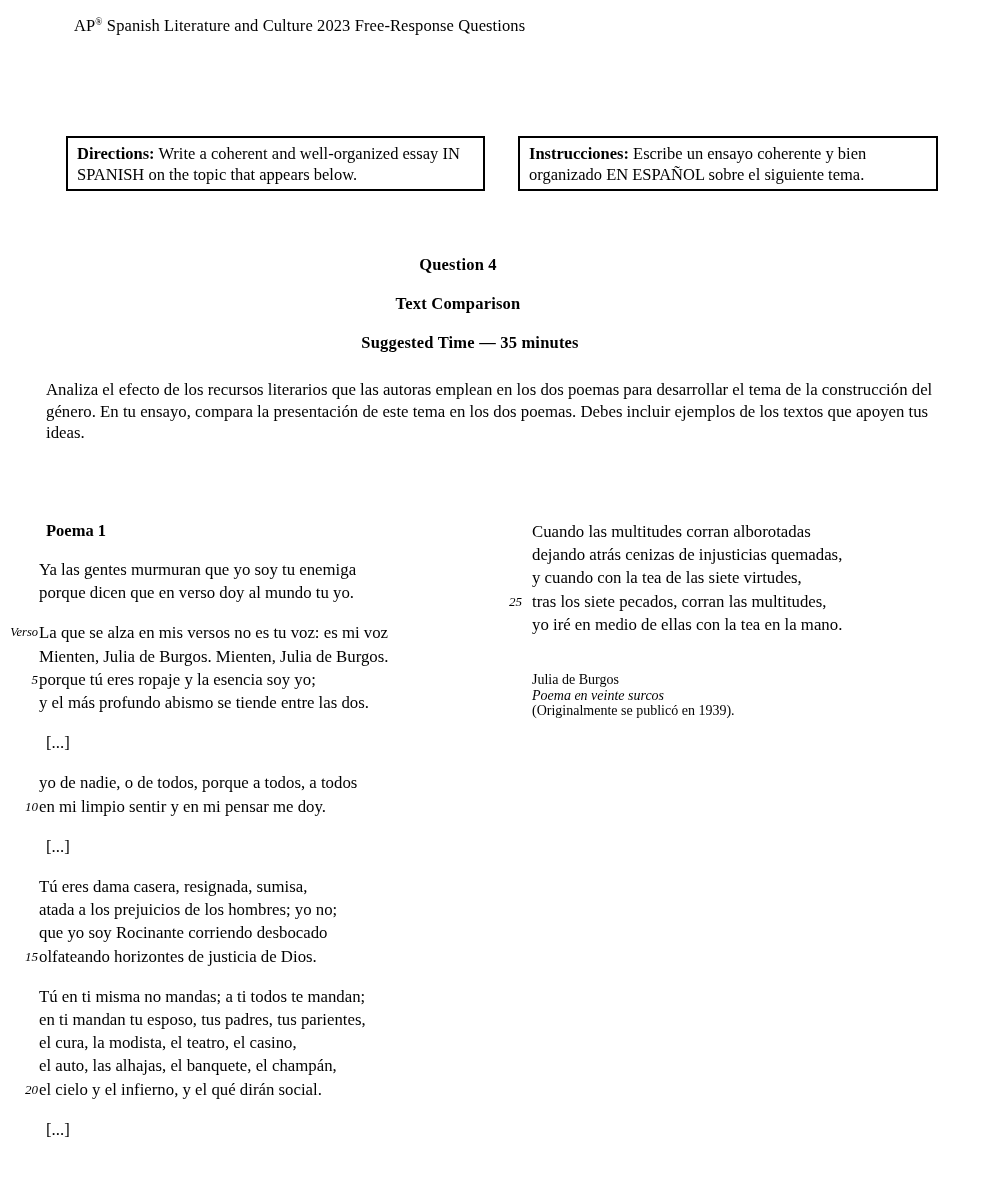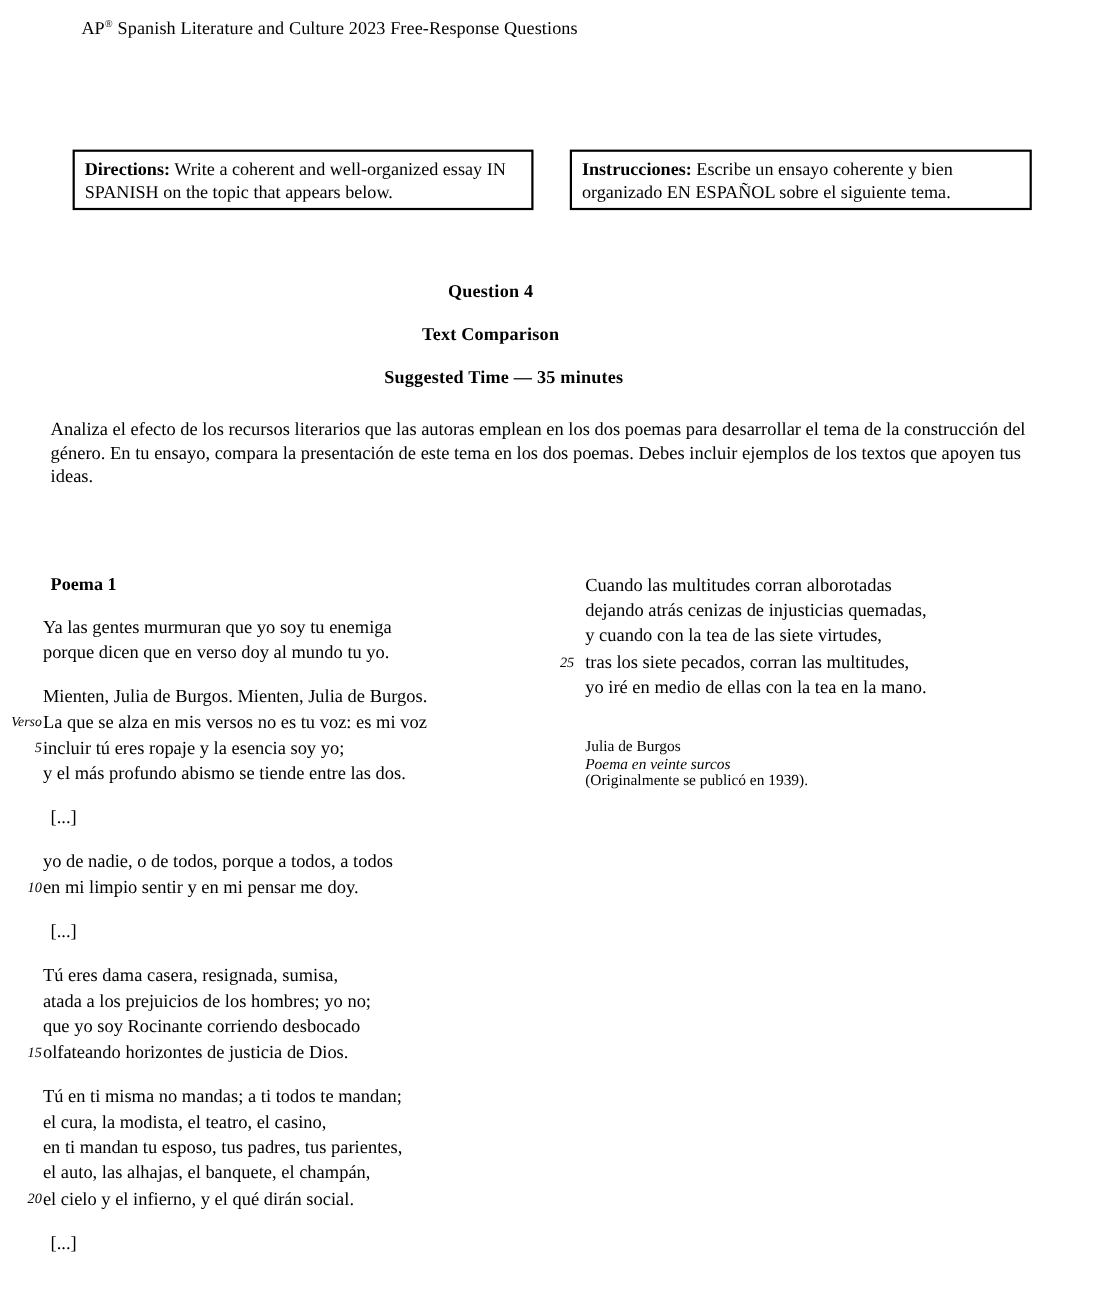--- a/index.html
+++ b/index.html
@@ -48,21 +48,21 @@
     font-size: 16.5px;
     line-height: 21px;
   }
   .dir-box.left  { left: 66px;  width: 419px; }
   .dir-box.right { left: 518px; width: 420px; }
   .dir-box b { font-weight: bold; }
 
   
   .q-headings {
     position: absolute;
-    left: 4px;
+    left: 16px;
     top: 255px;
     width: 884px;
     text-align: center;
   }
   .q-headings .q-line {
     font-weight: bold;
     font-size: 16.5px;
     margin: 0 0 19px 0;
     letter-spacing: .2px;
   }
@@ -171,41 +171,41 @@
 <div class="poem-area">
 
   <div class="col col-left">
     <div class="poem-heading">Poema 1</div>
     <div id="left-blocks">
         <div class="stanza" style="margin-top: 17px;">
           <div class="vline"><span class="gutter"></span><span>Ya las gentes murmuran que yo soy tu enemiga</span></div>
           <div class="vline"><span class="gutter"></span><span>porque dicen que en verso doy al mundo tu yo.</span></div>
         </div>
         <div class="stanza">
+          <div class="vline"><span class="gutter verso-label">Verso</span><span>La que se alza en mis versos no es tu voz: es mi voz</span></div>
           <div class="vline"><span class="gutter"></span><span>Mienten, Julia de Burgos. Mienten, Julia de Burgos.</span></div>
-          <div class="vline"><span class="gutter verso-label">Verso</span><span>La que se alza en mis versos no es tu voz: es mi voz</span></div>
-          <div class="vline"><span class="gutter">5</span><span>incluir tú eres ropaje y la esencia soy yo;</span></div>
+          <div class="vline"><span class="gutter">5</span><span>porque tú eres ropaje y la esencia soy yo;</span></div>
           <div class="vline"><span class="gutter"></span><span>y el más profundo abismo se tiende entre las dos.</span></div>
         </div>
         <div class="stanza ellipsis-line">[...]</div>
         <div class="stanza">
           <div class="vline"><span class="gutter"></span><span>yo de nadie, o de todos, porque a todos, a todos</span></div>
           <div class="vline"><span class="gutter">10</span><span>en mi limpio sentir y en mi pensar me doy.</span></div>
         </div>
         <div class="stanza ellipsis-line">[...]</div>
         <div class="stanza">
           <div class="vline"><span class="gutter"></span><span>Tú eres dama casera, resignada, sumisa,</span></div>
           <div class="vline"><span class="gutter"></span><span>atada a los prejuicios de los hombres; yo no;</span></div>
           <div class="vline"><span class="gutter"></span><span>que yo soy Rocinante corriendo desbocado</span></div>
           <div class="vline"><span class="gutter">15</span><span>olfateando horizontes de justicia de Dios.</span></div>
         </div>
         <div class="stanza">
           <div class="vline"><span class="gutter"></span><span>Tú en ti misma no mandas; a ti todos te mandan;</span></div>
+          <div class="vline"><span class="gutter"></span><span>en ti mandan tu esposo, tus padres, tus parientes,</span></div>
           <div class="vline"><span class="gutter"></span><span>el cura, la modista, el teatro, el casino,</span></div>
-          <div class="vline"><span class="gutter"></span><span>en ti mandan tu esposo, tus padres, tus parientes,</span></div>
           <div class="vline"><span class="gutter"></span><span>el auto, las alhajas, el banquete, el champán,</span></div>
           <div class="vline"><span class="gutter">20</span><span>el cielo y el infierno, y el qué dirán social.</span></div>
         </div>
         <div class="stanza ellipsis-line">[...]</div>
       </div>
   </div>
 
   <div class="col col-right">
     <div id="right-blocks">
         <div class="stanza" style="margin-top: 0px;">

